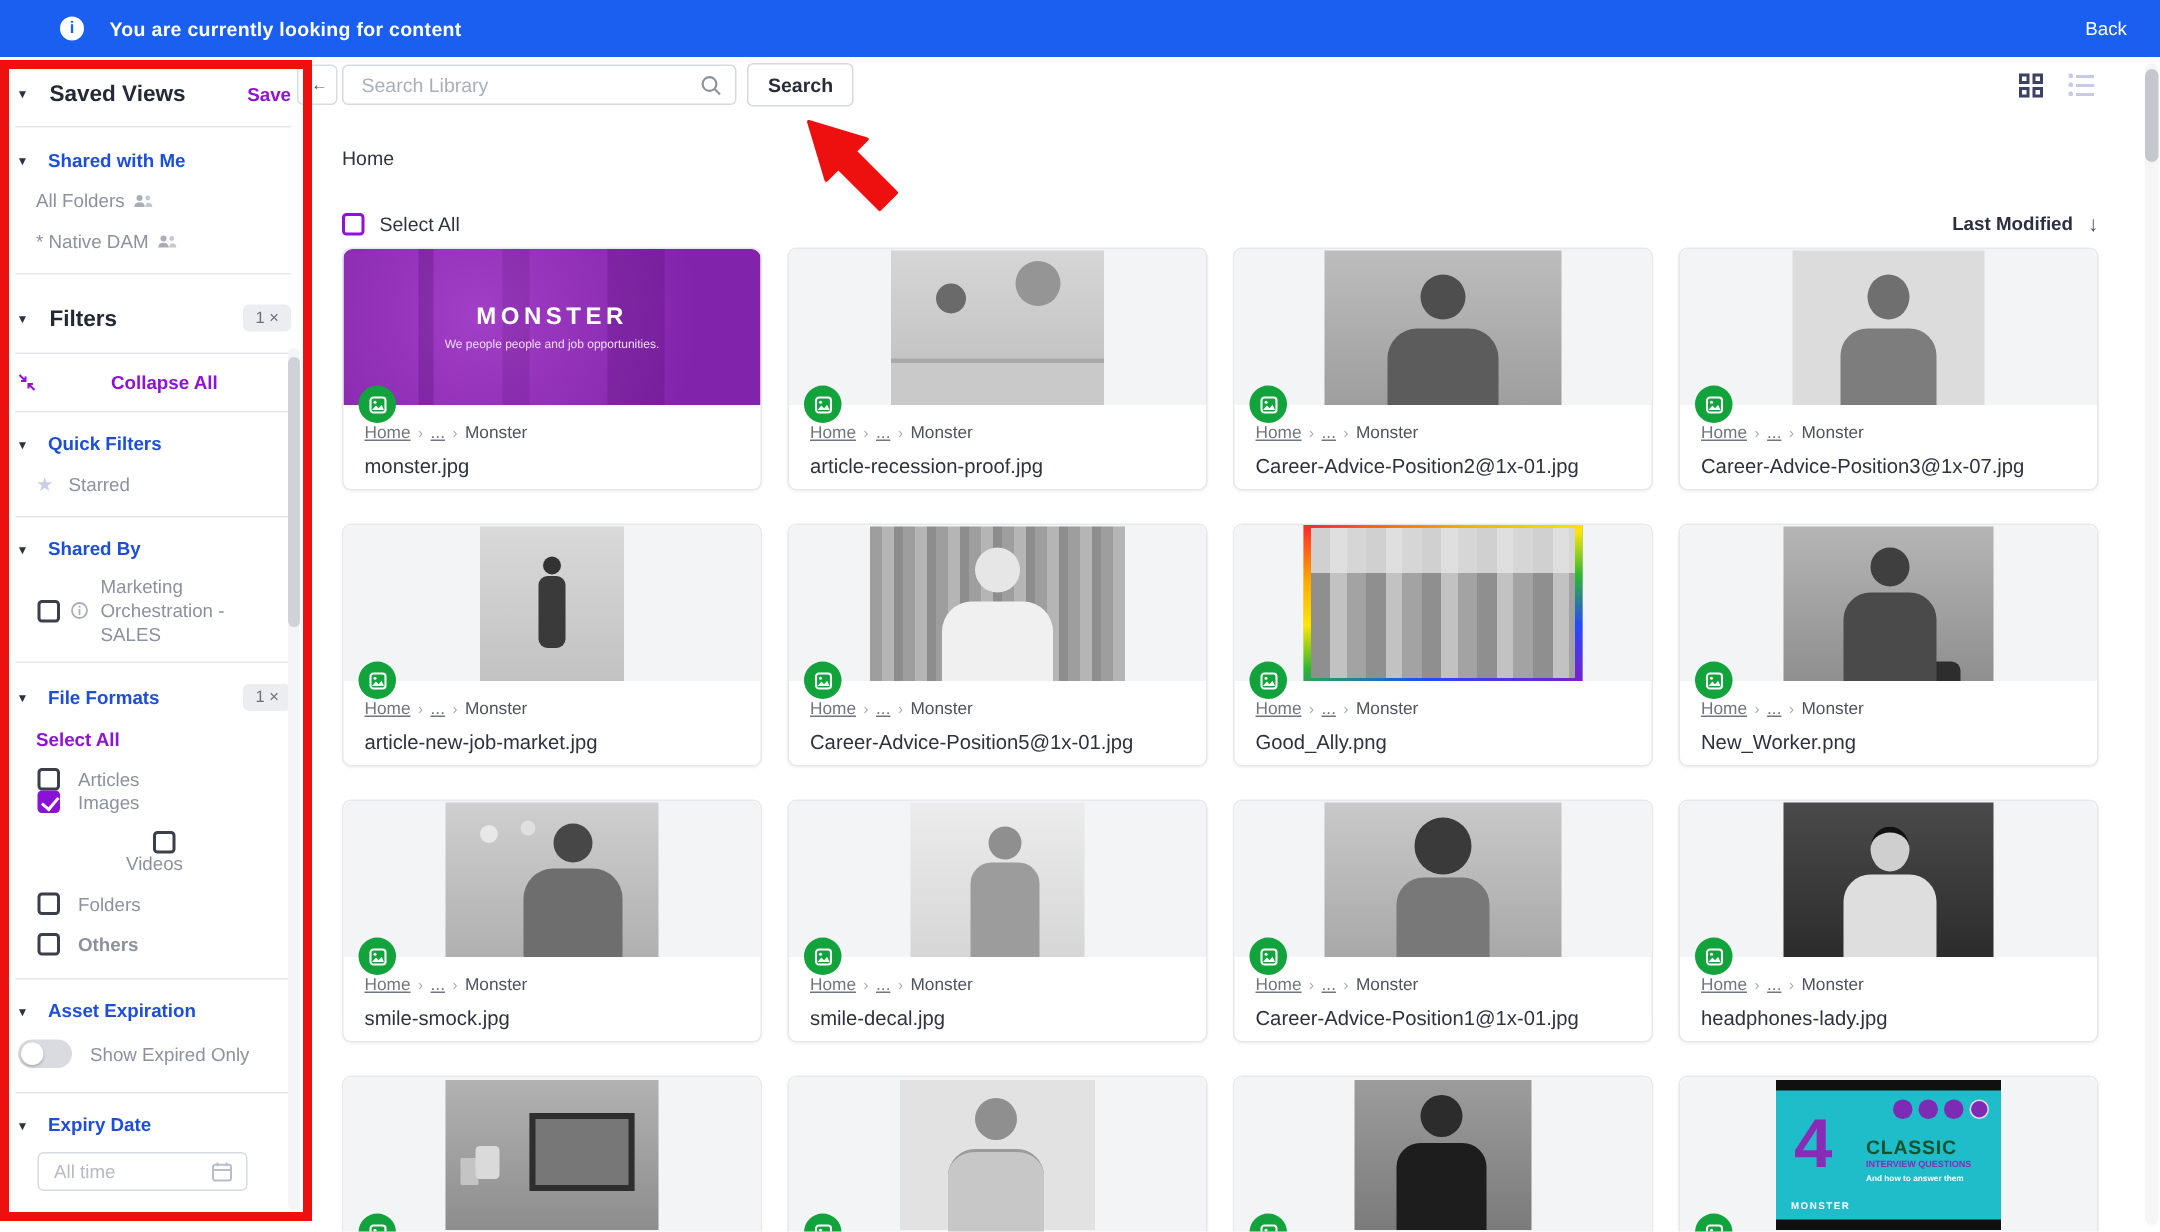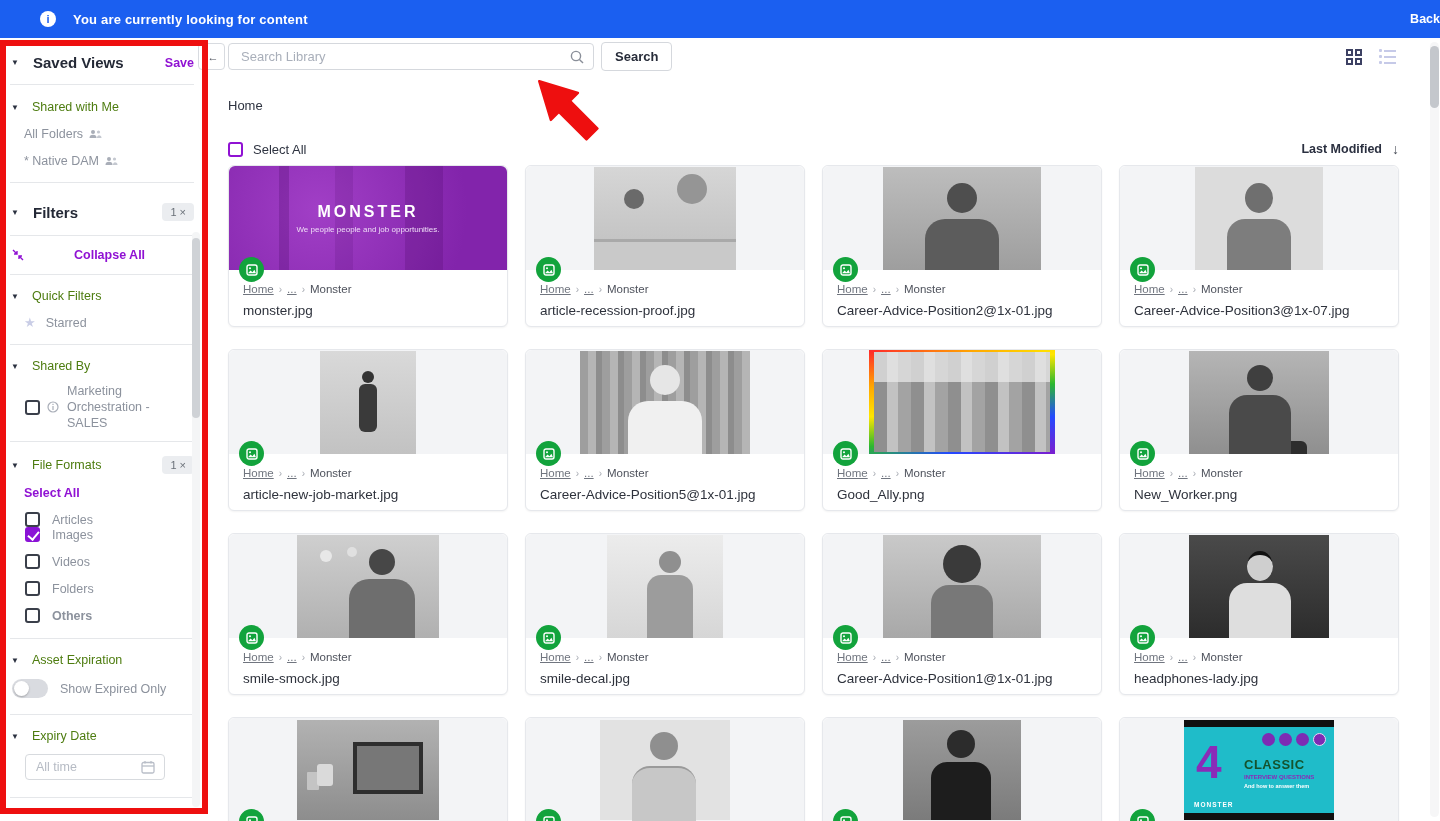--- a/index.html
+++ b/index.html
@@ -2,30 +2,30 @@
 <html><head>
 <meta charset="utf-8">
 <style>
   * { margin:0; padding:0; box-sizing:border-box; }
   html,body { width:1440px; height:821px; overflow:hidden; font-family:"Liberation Sans", sans-serif; background:#fff; }
 
   
   .banner { height:38px; background:#1b5ff0; color:#fff; display:flex; align-items:center; position:relative; z-index:5; }
   .banner-icon { width:16px; height:16px; border-radius:50%; background:#fff; color:#1b5ff0; font-weight:bold; font-size:11px; display:flex; align-items:center; justify-content:center; margin-left:40px; }
   .banner-text { margin-left:17px; font-size:13px; font-weight:bold; letter-spacing:.2px; }
-  .banner-back { margin-left:auto; font-size:12.5px; font-weight:bold; cursor:pointer; }
+  .banner-back { margin-left:auto; margin-right:22px; font-size:12.5px; font-weight:normal; cursor:pointer; }
 
   .app { position:relative; height:783px; overflow:hidden; }
 
   
   .sb { position:absolute; left:0; top:0; width:208px; height:776px; overflow:hidden; background:#fff; padding:0 14px 0 0; }
   .sb-row { display:flex; align-items:center; }
   .caret { width:10px; font-size:8px; color:#2b3140; margin-left:11px; flex:0 0 auto; }
   .sb-h1 { font-size:15px; font-weight:bold; color:#242936; margin-left:12px; }
-  .sb-h2 { font-size:12.5px; font-weight:normal; color:#4d7c0f; margin-left:11px; }
+  .sb-h2 { font-size:12.5px; font-weight:bold; color:#1d4ed8; margin-left:11px; }
   .sb-link { color:#9012d3; font-weight:bold; font-size:12.5px; cursor:pointer; }
   .sb-item { font-size:12.5px; color:#8c929d; }
   .divider { height:1px; background:#e5e7ea; margin-left:10px; }
   .pill { background:#ebedf0; color:#6a7078; font-size:11px; border-radius:4px; padding:3px 8px; margin-left:auto; }
   .cb { width:15px; height:15px; border:2px solid #3a3f4a; border-radius:3px; background:#fff; flex:0 0 auto; }
   .cb.purple { border-color:#9012d3; }
   .cb.checked { background:#8a12d6; border-color:#8a12d6; position:relative; }
   .cb.checked::after { content:""; position:absolute; left:3px; top:0px; width:5px; height:9px; border:solid #fff; border-width:0 2px 2px 0; transform:rotate(40deg); }
   .ppl-ic { display:inline-block; margin-left:6px; vertical-align:-1px; }
   .toggle { width:36px; height:19px; border-radius:10px; background:#d9dbe0; position:relative; flex:0 0 auto; cursor:pointer; }
@@ -42,21 +42,21 @@
   .collapse-btn .bar { border-left:2px solid #4a4f5a; padding-left:1px; font-size:11px; }
 
   
   .red-box { position:absolute; left:0; top:2px; width:208px; height:774px; border:6px solid #ee0f0f; pointer-events:none; z-index:20; }
   .red-arrow { position:absolute; left:531px; top:36px; width:74px; height:72px; z-index:20; pointer-events:none; }
 
   
   .main { position:absolute; left:228px; top:0; width:1212px; height:783px; }
   .toolbar { display:flex; align-items:center; margin-top:4px; }
   .search-wrap { position:relative; }
-  .search-input { width:366px; height:27px; border:1px solid #d5d8dd; border-radius:4px; padding:0 32px 0 12px; font-size:13px; color:#333; }
+  .search-input { width:263px; height:27px; border:1px solid #d5d8dd; border-radius:4px; padding:0 32px 0 12px; font-size:13px; color:#333; }
   .search-input::placeholder { color:#a9afba; }
   .search-ic { position:absolute; right:10px; top:7px; }
   .search-btn { margin-left:7px; height:29px; padding:0 13px; background:#fff; border:1px solid #d5d8dd; border-radius:4px; font-size:13px; font-weight:bold; color:#272c39; cursor:pointer; }
   .view-icons { margin-left:auto; margin-right:44px; display:flex; align-items:center; gap:17px; }
   .grid-ic { display:grid; grid-template-columns:7px 7px; grid-gap:2px; cursor:pointer; }
   .grid-ic span { width:7px; height:7px; border:2px solid #3d4163; }
   .list-ic { display:flex; flex-direction:column; gap:3px; cursor:pointer; }
   .list-ic span { display:flex; align-items:center; gap:2px; }
   .list-ic i { width:3px; height:3px; background:#c6cae8; border-radius:1px; }
   .list-ic b { width:12px; height:2px; background:#c6cae8; }
@@ -251,21 +251,21 @@
     </div>
     <div id="ff-list">
         <div class="sb-row" style="margin-top: 12px;">
           <span class="cb" style="margin-left: 25px;"></span>
           <span class="sb-item" style="margin-left: 12px;">Articles</span>
         </div>
         <div class="sb-row" style="margin-top: 0;">
           <span class="cb checked" style="margin-left: 25px;"></span>
           <span class="sb-item" style="margin-left: 12px;">Images</span>
         </div>
-        <div class="sb-row" style="margin-top: 12px;">
+        <div class="sb-row" style="margin-top: 12px; flex-direction: column;">
           <span class="cb" style="margin-left: 25px;"></span>
           <span class="sb-item" style="margin-left: 12px;">Videos</span>
         </div>
         <div class="sb-row" style="margin-top: 12px;">
           <span class="cb" style="margin-left: 25px;"></span>
           <span class="sb-item" style="margin-left: 12px;">Folders</span>
         </div>
         <div class="sb-row" style="margin-top: 12px;">
           <span class="cb" style="margin-left: 25px;"></span>
           <span class="sb-item" style="margin-left: 12px; font-weight: bold;">Others</span>

